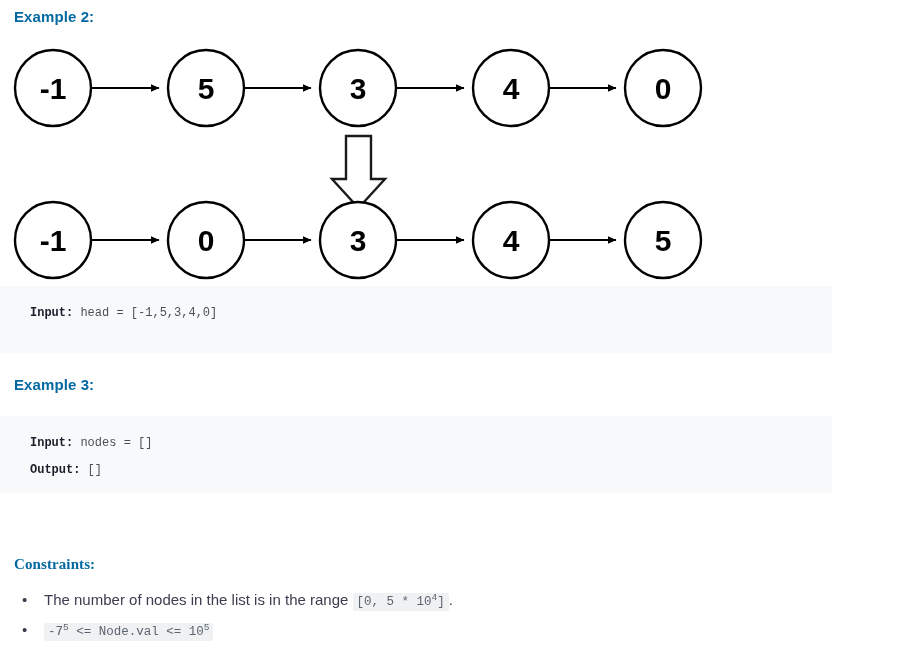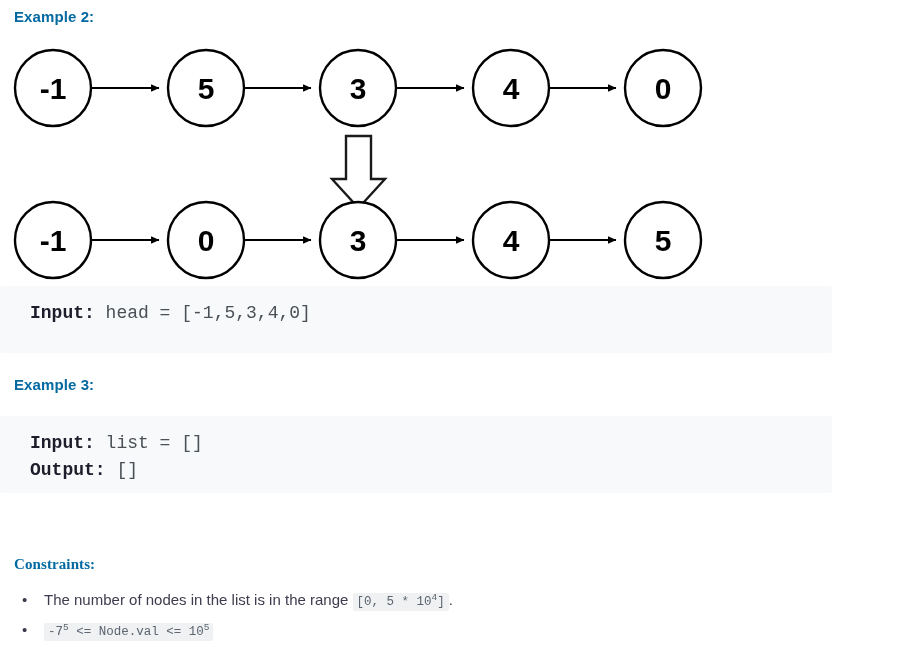--- a/index.html
+++ b/index.html
@@ -50,21 +50,21 @@
   
   .codeblock {
     position: absolute;
     left: 0;
     width: 832px;
     background: #f7f9fa;
     border-radius: 3px;
     box-sizing: border-box;
     padding: 14px 0 16px 30px;
     font-family: "Liberation Mono", monospace;
-    font-size: 18px;
+    font-size: 12px;
     line-height: 27px;
     color: #4a5056;
   }
   #codeblock-ex2 { top: 286px; height: 67px; }
   #codeblock-ex3 { top: 416px; height: 77px; }
   .code-line { white-space: pre; }
   .code-label {
     color: #1d1d2b;
     font-weight: bold;
   }
@@ -170,21 +170,21 @@
   </svg>
 </div>
 
 <div class="codeblock" id="codeblock-ex2">
   <div class="code-line"><span class="code-label">Input:</span><span class="code-value"> head = [-1,5,3,4,0]</span></div>
 </div>
 
 <div class="heading" id="heading-ex3">Example 3:</div>
 
 <div class="codeblock" id="codeblock-ex3">
-  <div class="code-line"><span class="code-label">Input:</span><span class="code-value"> list = []</span></div>
+  <div class="code-line"><span class="code-label">Input:</span><span class="code-value"> nodes = []</span></div>
   <div class="code-line"><span class="code-label">Output:</span><span class="code-value"> []</span></div>
 </div>
 
 <div class="heading" id="heading-constraints">Constraints:</div>
 
 <ul class="constraints-list">
   <li><span>The number of nodes in the list is in the range </span><code class="inline"><span>[0, 5 * 10</span><sup>4</sup><span>]</span></code><span class="trailing-dot">.</span></li>
 
   <li><code class="inline"><span>-7</span><sup>5</sup><span> &lt;= Node.val &lt;= 10</span><sup>5</sup></code></li>
 </ul>

